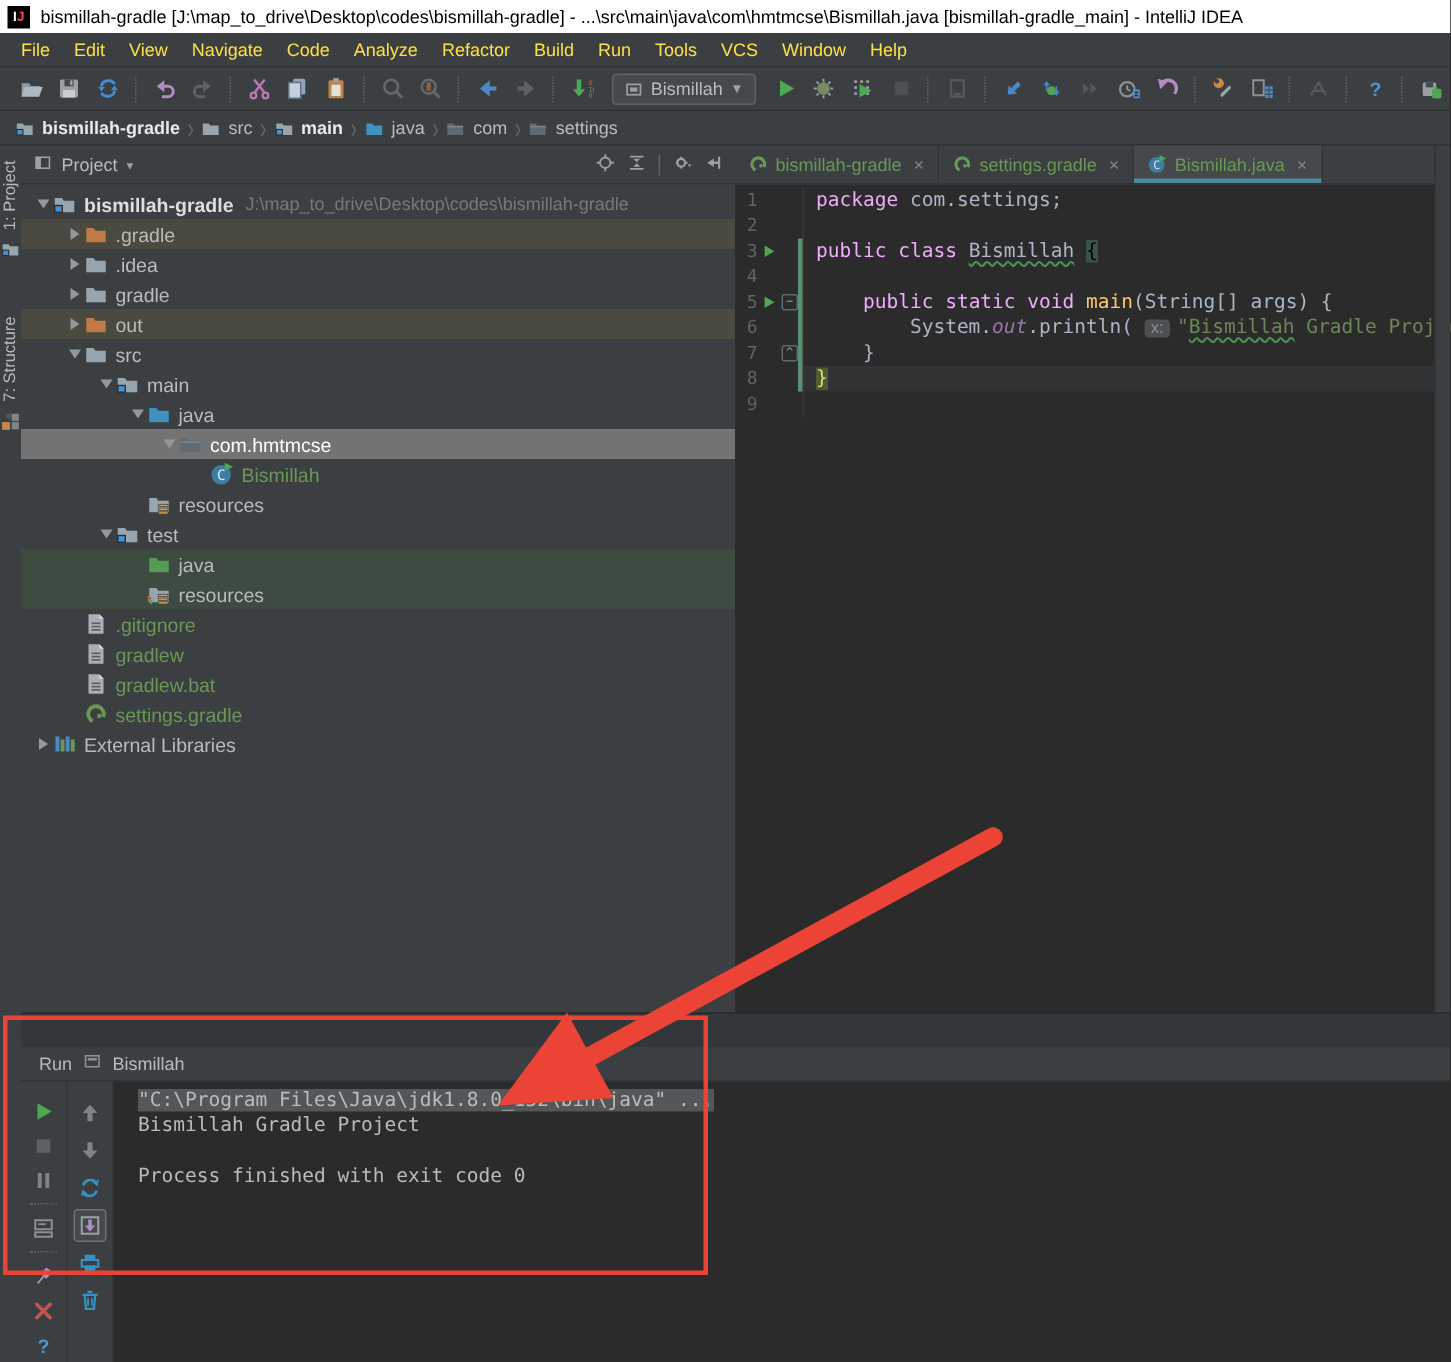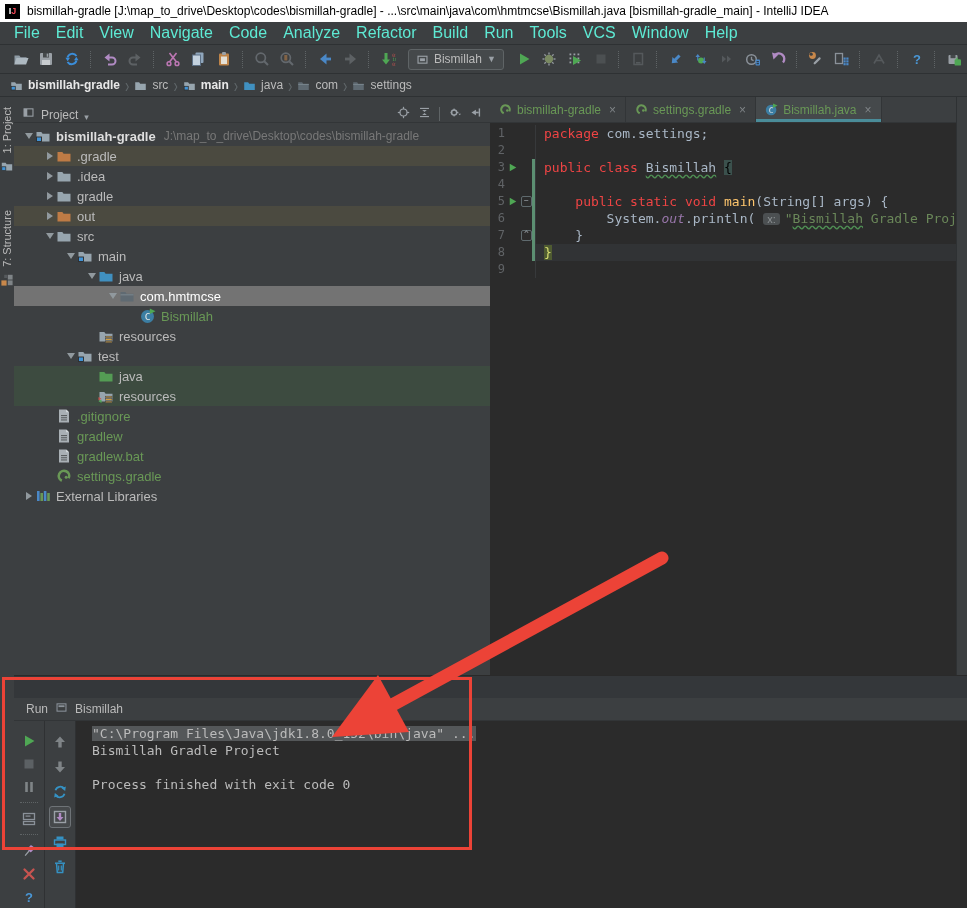--- a/index.html
+++ b/index.html
@@ -14,21 +14,21 @@
   .titlebar{position:absolute;left:0;top:0;right:0;height:22px;background:#FFFFFF;color:#000;
             display:flex;align-items:center;gap:7px;padding-left:5px;font-size:12px}
   .logo{width:15px;height:15px;background:#000;color:#fff;font-size:9px;font-weight:bold;
         display:flex;align-items:center;justify-content:center;letter-spacing:0;flex:none}
   .logo .lj{color:#F54857}
   .wtitle{white-space:nowrap;overflow:hidden}
 
   
   .menubar{position:absolute;left:0;top:22px;right:0;height:22px;background:#3C3F41;
            border-bottom:1px solid #2E3133;display:flex;align-items:center;padding-left:6px}
-  .menu-item{color:#5eead4;font-size:16px;padding:0 8px;cursor:default}
+  .menu-item{color:#fde047;font-size:12px;padding:0 8px;cursor:default}
 
   
   .toolbar{position:absolute;left:0;top:45px;right:0;height:28px;background:#3C3F41;
            border-bottom:1px solid #2E3133;display:flex;align-items:center;padding-left:8px}
   .tb-btn{width:27px;height:24px;display:flex;align-items:center;justify-content:center}
   .tb-btn.dim{opacity:.5}
   .tb-sep{width:1px;height:17px;border-left:1px dotted #5F6466;margin:0 5px}
   .combo{height:19px;border:1px solid #5F6466;border-radius:3px;background:#45494B;
          display:flex;align-items:center;gap:5px;padding:0 7px;margin:0 7px;color:#BBBBBB;font-size:12px}
   .combo .caret{color:#9AA0A6;font-size:9px}
@@ -43,21 +43,21 @@
   
   .stripe{position:absolute;left:0;top:97px;bottom:0;width:14px;background:#3C3F41;
           border-right:1px solid #2E3133;display:flex;flex-direction:column;align-items:center;padding-top:10px}
   .vlabel{writing-mode:vertical-lr;transform:rotate(180deg);color:#BBBBBB;font-size:11px;white-space:nowrap}
   .stripe .icon{transform:scale(.8);margin:5px 0 0 0}
   .vgap{height:32px}
 
   
   .project{position:absolute;left:14px;top:97px;width:476px;height:578px;background:#3C3F41;
            border-right:1px solid #2E3133;overflow:hidden}
-  .phead{height:25px;display:flex;align-items:flex-end;gap:6px;padding:0 8px;border-bottom:1px solid #323537;
+  .phead{height:25px;display:flex;align-items:center;gap:6px;padding:0 8px;border-bottom:1px solid #323537;
          color:#BBBBBB;font-size:12px}
   .phead .spacer{flex:1}
   .pcaret{color:#9AA0A6;font-size:9px}
   .ph-act{display:flex;align-items:center;gap:8px}
   .ptree{padding-top:3px}
   .trow{height:20px;display:flex;align-items:center;font-size:13px;color:#BBBBBB;white-space:nowrap}
   .trow.sel{background:#737373}
   .trow.excl{background:#4B4A40}
   .trow.added{background:#3D4B40}
   .ind{flex:none}
@@ -81,21 +81,21 @@
   .cl{display:flex;height:17px;line-height:17px}
   .gut{width:46px;flex:none;display:flex;align-items:center;border-right:1px solid #37393B;box-sizing:border-box}
   .num{width:15px;text-align:right;color:#606366;font-size:12px;flex:none}
   .runb{width:15px;flex:none;display:flex;justify-content:center}
   .foldb{width:13px;flex:none;display:flex;justify-content:center}
   .fold{width:9px;height:9px;border:1px solid #5F6A6E;border-radius:2px;color:#9AA0A6;font-size:8px;
         line-height:8px;text-align:center;background:#2B2B2B}
   .codetxt{white-space:pre;padding-left:8px;flex:1}
   .cl.cur .codetxt{background:#313335}
   .changebar{position:absolute;left:42px;top:36px;width:3px;height:102px;background:#5C8F72;z-index:2}
-  .t-kw{color:#ef4444}.t-pl{color:#A9B7C6}.t-m{color:#FFC66D}
+  .t-kw{color:#f0abfc}.t-pl{color:#A9B7C6}.t-m{color:#FFC66D}
   .t-fld{color:#9876AA;font-style:italic}.t-str{color:#6A8759}
   .t-typo{text-decoration:underline;text-decoration-style:wavy;text-decoration-color:#4F9154;text-underline-offset:2px}
   .t-bo{background:#3B514D}
   .t-bc{background:#4F5B31;color:#D8DE73}
   .t-hint{background:#4C5052;color:#8C9193;border-radius:3px;padding:0 4px;font-size:11px;margin-right:5px;
           font-family:"Liberation Sans",sans-serif}
 
   .rstripe{position:absolute;right:0;top:97px;width:10px;height:578px;background:#3C3F41;border-left:1px solid #2E3133}
 
   

